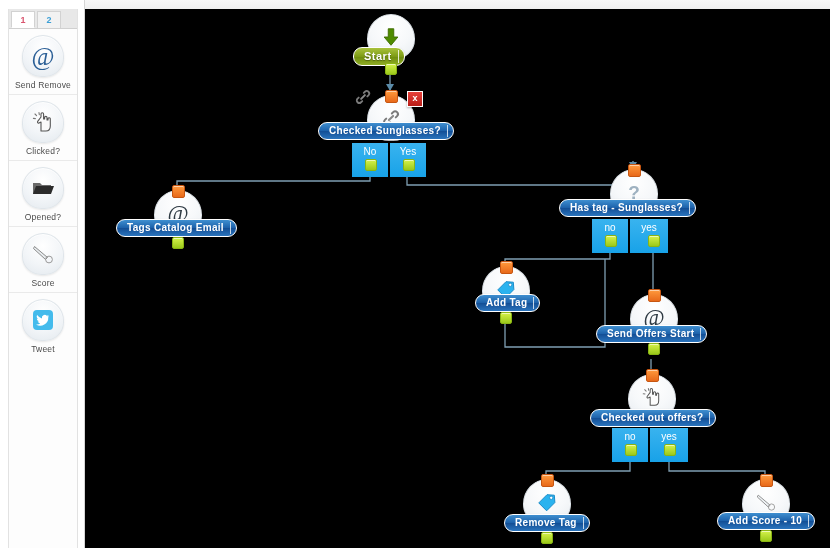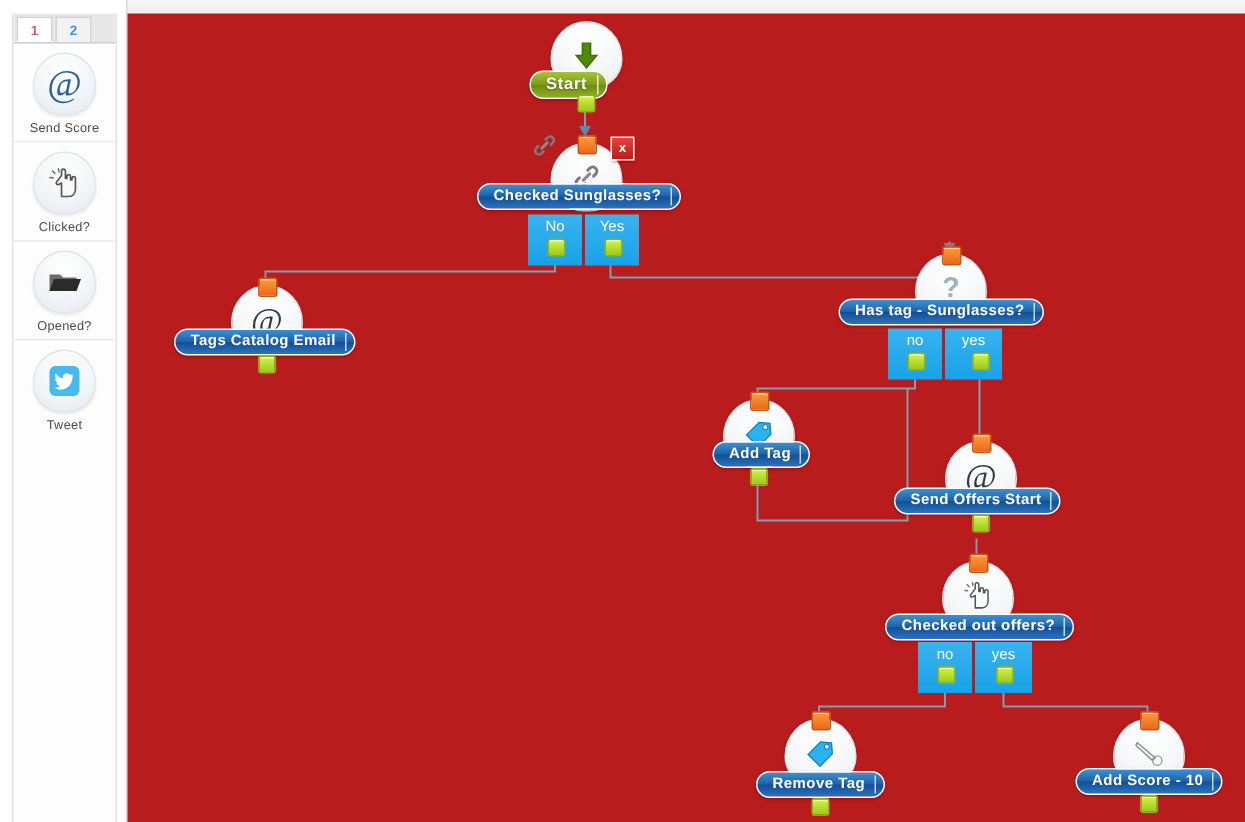--- a/index.html
+++ b/index.html
@@ -101,21 +101,21 @@
   
   .g-at { font-size: 25px; color: #2b5f96; font-family: "Liberation Serif", serif; line-height: 1; }
   .g-hour { width: 22px; height: 24px; }
   .g-hand, .g-folder, .g-tag, .g-score, .g-url, .g-tw { width: 24px; height: 24px; }
 
   
   .canvas {
     position: absolute;
     left: 85px; top: 9px;
     width: 745px; height: 539px;
-    background: #b91c1c;
+    background: #000000;
     overflow: hidden;
   }
   .wires {
     position: absolute;
     left: 0; top: 0;
     width: 745px; height: 539px;
     pointer-events: none;
   }
 
   
@@ -245,21 +245,21 @@
 
       <div class="tabs">
         <div class="tab t1">1</div>
         <div class="tab t2">2</div>
       </div>
 
       <div class="pal-item">
         <div class="pal-icon">
             <span class="g-at">@</span>
           </div>
-        <div class="pal-label">Send Score</div>
+        <div class="pal-label">Send Remove</div>
       </div>
 
 
       <div class="pal-item">
         <div class="pal-icon">
           <svg class="g-hand" viewBox="0 0 24 24">
             <path d="M10 21V12l-2 1c-1 .5-2-.7-1.3-1.6L10 7V4a1.3 1.3 0 012.6 0v5h1V7.6a1.2 1.2 0 012.4 0V10h1V8.6a1.2 1.2 0 012.3 0V16c0 3-1.8 5-4.4 5z" fill="#fafafa" stroke="#555" stroke-width="1.1" stroke-linejoin="round"></path>
             <path d="M4 4l1.6 1.6M8 2.6l.3 2M2.4 8.4l2 .2" stroke="#777" stroke-width="1.1" stroke-linecap="round"></path>
           </svg>
         </div>
@@ -270,20 +270,29 @@
         <div class="pal-icon">
           <svg class="g-folder" viewBox="0 0 24 24">
             <path d="M2 18V7h7l2 2h9v9z" fill="#6a6a6a"></path>
             <path d="M2 18l3-8h18l-3 8z" fill="#2b2b2b"></path>
           </svg>
         </div>
         <div class="pal-label">Opened?</div>
       </div>
 
 
+      <div class="pal-item">
+        <div class="pal-icon">
+          <svg class="g-score" viewBox="0 0 24 24">
+            <path d="M3.5 4.5l13 11-2 2-12-11z" fill="#e9edf0" stroke="#8a8a8a" stroke-width="1"></path>
+            <circle cx="18" cy="17.5" r="3.4" fill="none" stroke="#9a9a9a" stroke-width="1"></circle>
+          </svg>
+        </div>
+        <div class="pal-label">Score</div>
+      </div>
 
 
       <div class="pal-item">
         <div class="pal-icon">
           <svg class="g-tw" viewBox="0 0 24 24">
             <rect x="2" y="2" width="20" height="20" rx="4" fill="#44bbec"></rect>
             <path d="M18 8.2c-.5.2-1 .4-1.6.5.6-.4 1-.9 1.2-1.6-.6.3-1.2.6-1.8.7a2.8 2.8 0 00-4.8 2.6A8 8 0 016.2 7a2.8 2.8 0 00.9 3.8c-.5 0-.9-.1-1.3-.3a2.8 2.8 0 002.2 2.8c-.4.1-.9.1-1.3 0a2.8 2.8 0 002.6 2A5.7 5.7 0 015 16.4a8 8 0 0012.3-7.1c.3-.3.6-.7.7-1.1z" fill="#ffffff"></path>
           </svg>
         </div>
         <div class="pal-label">Tweet</div>

